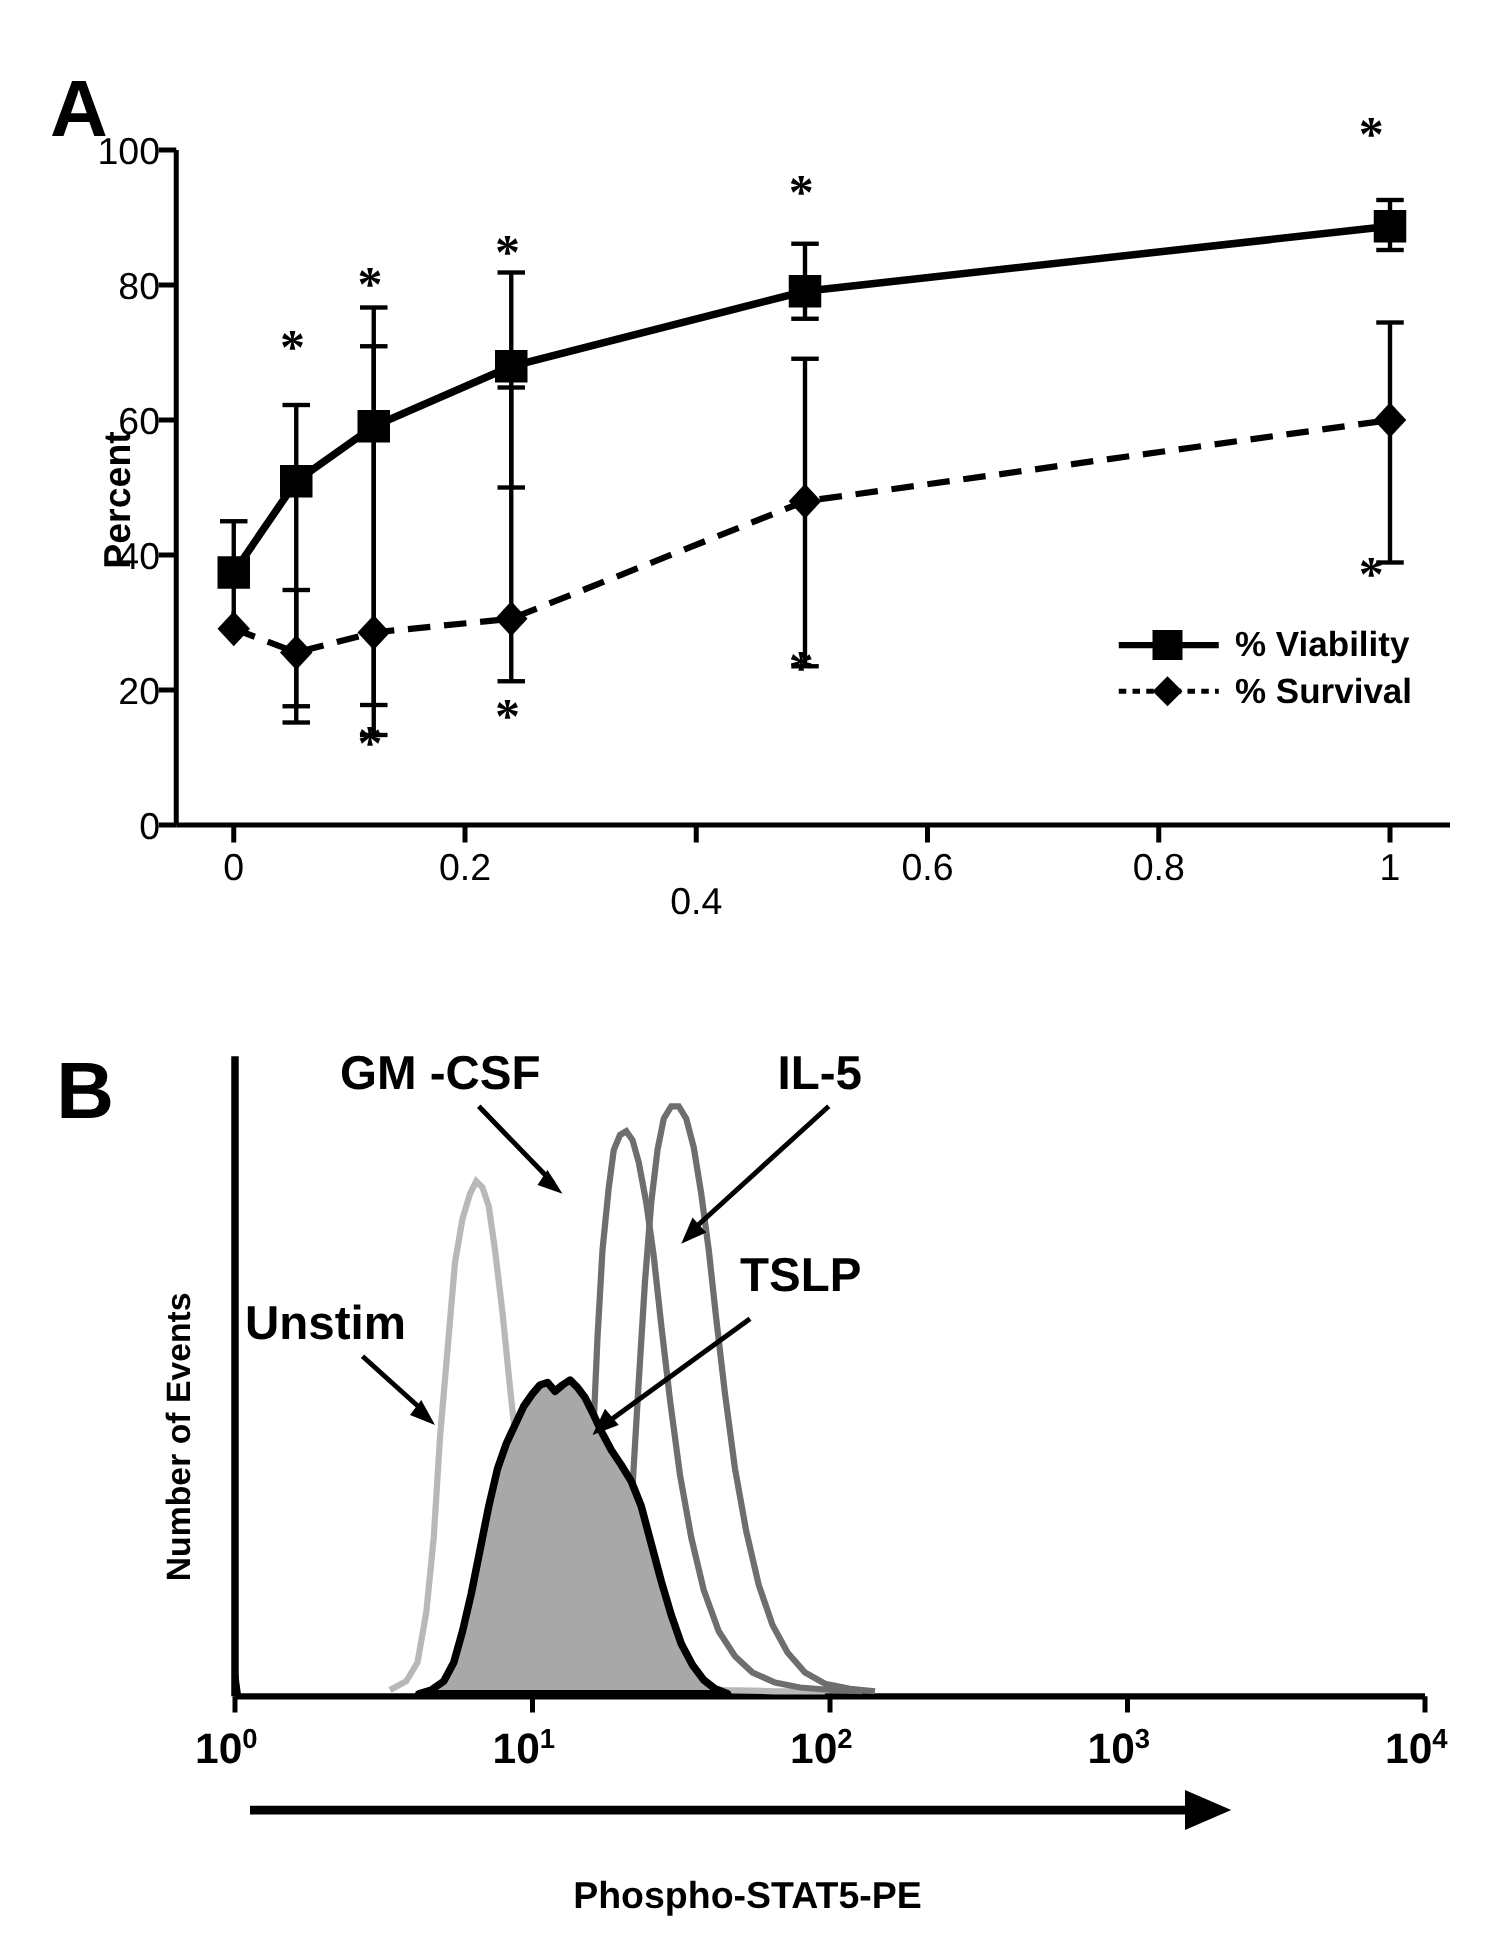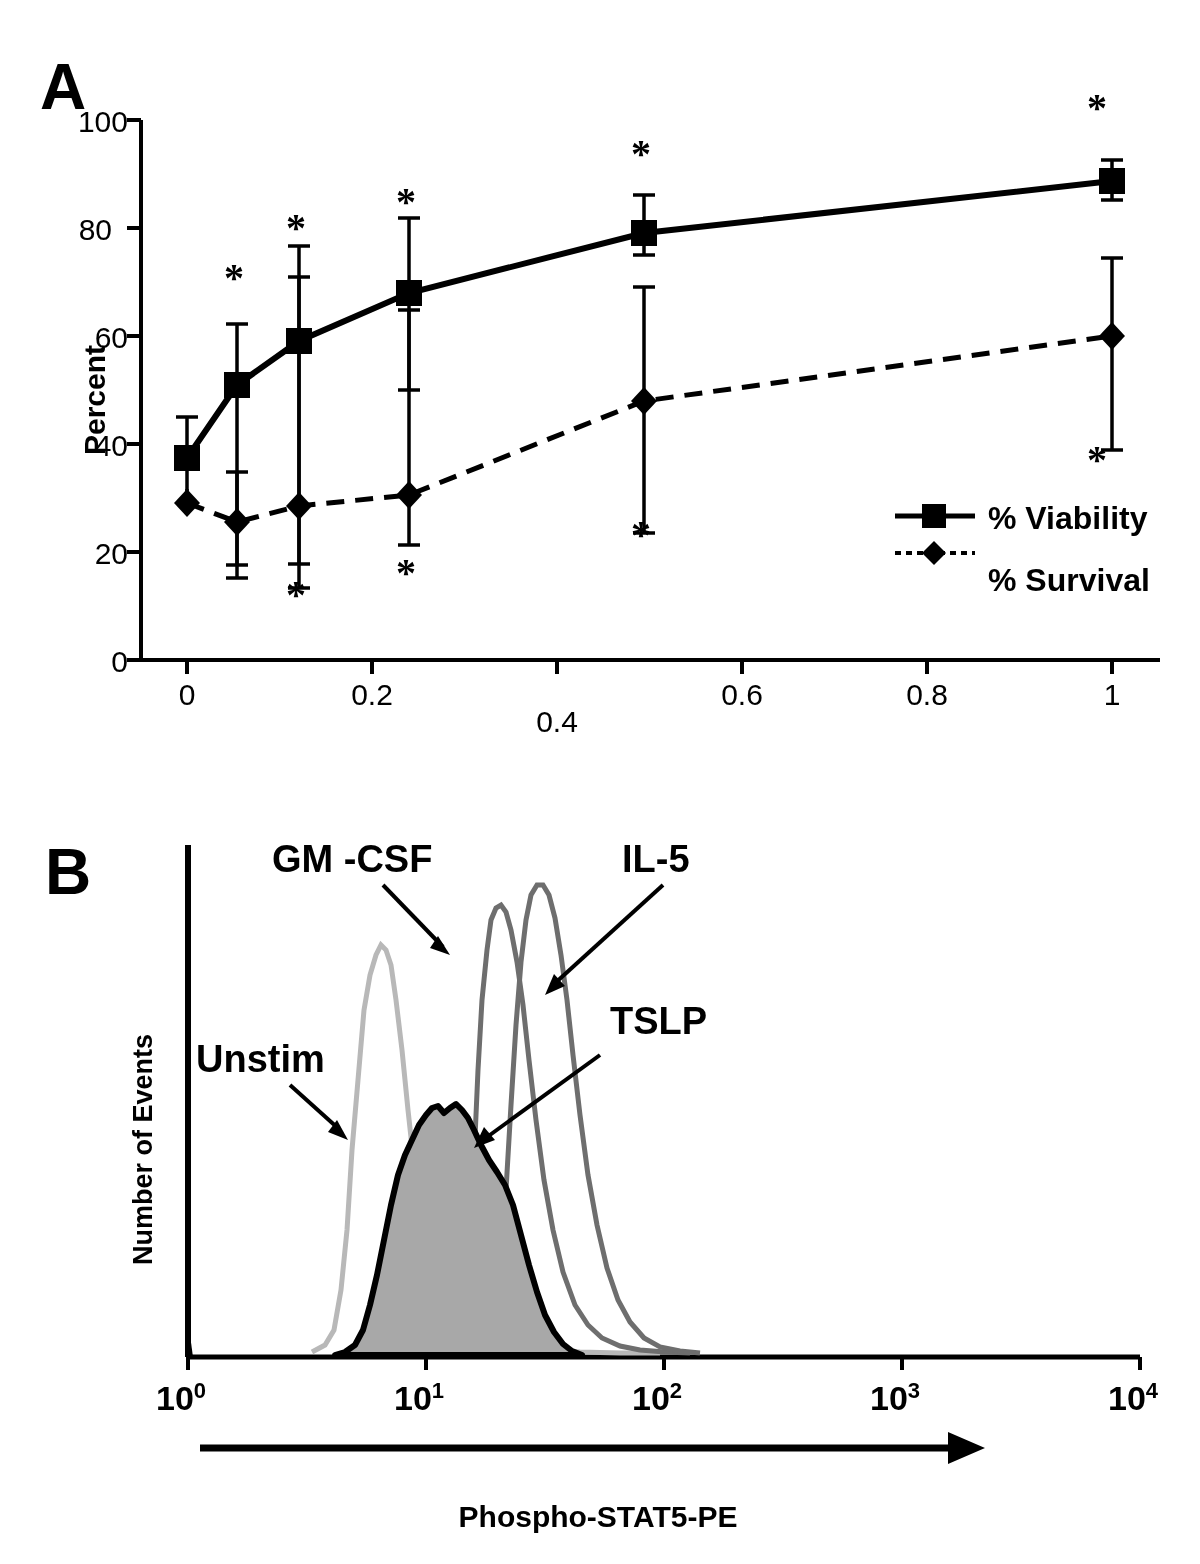--- a/index.html
+++ b/index.html
@@ -78,21 +78,21 @@
   }
   .star {
     position: absolute;
     font-size: 40px;
     font-weight: bold;
     line-height: 40px;
     font-family: "Liberation Serif", serif;
   }
   .legend-label {
     position: absolute;
-    font-size: 32px;
+    font-size: 28px;
     font-weight: bold;
     white-space: nowrap;
   }
   #panelB-ytitle {
     position: absolute;
     left: 128px;
     top: 1265px;
     font-weight: bold;
     font-size: 27px;
     transform: rotate(-90deg);
@@ -132,21 +132,21 @@
 <div class="figure">
 
   <div id="panelA">
 
     <div class="panel-letter" id="panelA-letter">A</div>
 
     <div class="axis-title-y" id="panelA-ytitle">Percent</div>
 
 
     <div class="tick-label ytick" style="left:58px; top:105px;">100</div>
-    <div class="tick-label ytick" style="left:42px; top:213px;">80</div>
+    <div class="tick-label ytick" style="left:58px; top:213px;">80</div>
     <div class="tick-label ytick" style="left:58px; top:321px;">60</div>
     <div class="tick-label ytick" style="left:58px; top:429px;">40</div>
     <div class="tick-label ytick" style="left:58px; top:537px;">20</div>
     <div class="tick-label ytick" style="left:58px; top:645px;">0</div>
 
     <div class="tick-label xtick" style="left:152px; top:678px;">0</div>
     <div class="tick-label xtick" style="left:337px; top:678px;">0.2</div>
     <div class="tick-label xtick" style="left:522px; top:678px;margin-top:27px;">0.4</div>
     <div class="tick-label xtick" style="left:707px; top:678px;">0.6</div>
     <div class="tick-label xtick" style="left:892px; top:678px;">0.8</div>
@@ -240,21 +240,21 @@
 
       <g>
         <line x1="895" y1="516" x2="975" y2="516" stroke="#000" stroke-width="5"></line>
         <rect x="922" y="504" width="24" height="24" fill="#000"></rect>
         <line x1="895" y1="553" x2="975" y2="553" stroke="#000" stroke-width="4" stroke-dasharray="6,5"></line>
         <polygon points="934,541 946,553 934,565 922,553" fill="#000"></polygon>
       </g>
     </svg>
 
     <div class="legend-label" style="left:988px; top:500px;">% Viability</div>
-    <div class="legend-label" style="left:988px; top:537px;margin-top:25px;">% Survival</div>
+    <div class="legend-label" style="left:988px; top:537px;">% Survival</div>
 
     <div class="star" style="left:224px; top:258px;">*</div>
     <div class="star" style="left:286px; top:208px;">*</div>
     <div class="star" style="left:396px; top:182px;">*</div>
     <div class="star" style="left:631px; top:134px;">*</div>
     <div class="star" style="left:1087px; top:88px;">*</div>
 
     <div class="star" style="left:286px; top:575px;">*</div>
     <div class="star" style="left:396px; top:553px;">*</div>
     <div class="star" style="left:631px; top:515px;">*</div>
@@ -328,21 +328,21 @@
       </g>
 
       <g>
         <line x1="200" y1="1448" x2="955" y2="1448" stroke="#000" stroke-width="7"></line>
         <polygon points="985,1448 948,1432 948,1464" fill="#000"></polygon>
       </g>
     </svg>
 
     <div class="bseries-label" style="left:272px; top:838px;">GM -CSF</div>
     <div class="bseries-label" style="left:622px; top:838px;">IL-5</div>
-    <div class="bseries-label" style="left:610px; top:1000px;text-align:right;">TSLP</div>
+    <div class="bseries-label" style="left:592px; top:1000px;text-align:right;">TSLP</div>
     <div class="bseries-label" style="left:196px; top:1038px;">Unstim</div>
 
     <div class="blog-tick" style="left:156px; top:1378px;">
       <span>10</span><sup>0</sup>
     </div>
     <div class="blog-tick" style="left:394px; top:1378px;">
       <span>10</span><sup>1</sup>
     </div>
     <div class="blog-tick" style="left:632px; top:1378px;">
       <span>10</span><sup>2</sup>

